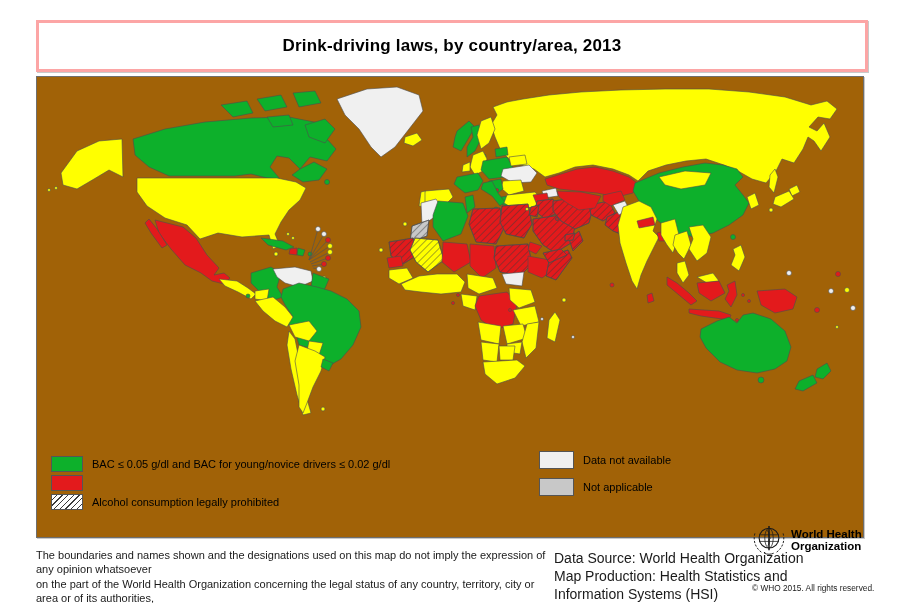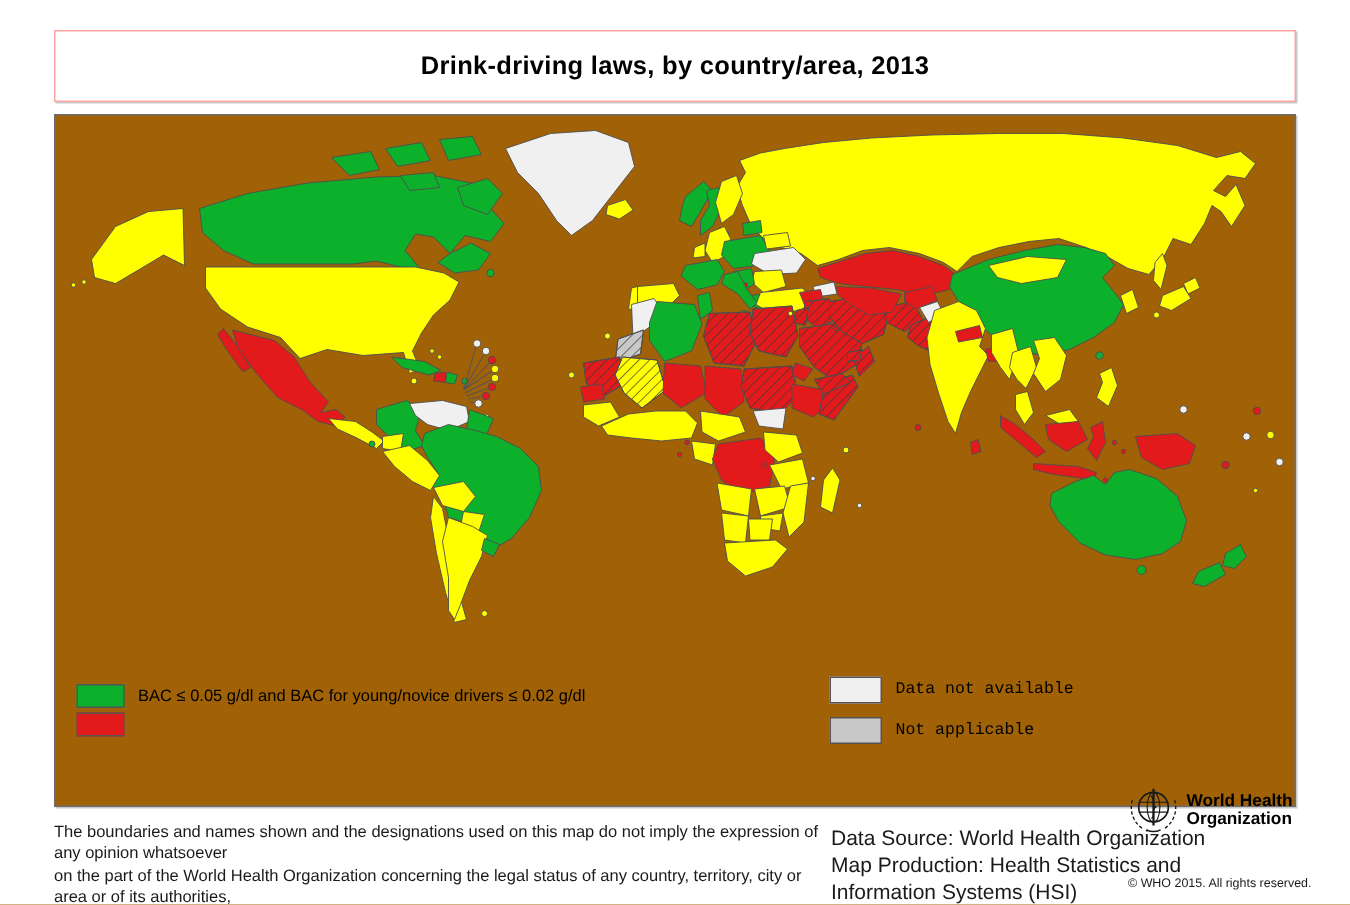--- a/index.html
+++ b/index.html
@@ -2,33 +2,33 @@
 <html><head>
 <meta charset="utf-8">
 <style>
   html,body{margin:0;padding:0;}
   body{
     width:900px;height:603px;position:relative;background:#ffffff;
     font-family:"Liberation Sans","DejaVu Sans",sans-serif;color:#000;overflow:hidden;
   }
   .title-box{
     position:absolute;left:36px;top:20px;width:826px;height:46px;
-    border:1px solid #fca5a5;box-shadow:1px 1px 0 #c9c9c9;
+    border:3px solid #fca5a5;box-shadow:1px 1px 0 #c9c9c9;
     display:flex;align-items:center;justify-content:center;
   }
   .title-box h1{margin:0;font-size:17px;font-weight:bold;letter-spacing:0.2px;}
   .map-box{
     position:absolute;left:36px;top:76px;width:826px;height:460px;
     border:1px solid #6e6e6e;box-shadow:1px 1px 0 #c9c9c9;background:#a16207;
   }
   .map-box svg{position:absolute;left:0;top:0;}
   #worldmap path,#worldmap circle{stroke-linejoin:round;}
   .leader{stroke:#555;stroke-width:0.7;}
   .legend-left{position:absolute;left:14px;top:379px;}
-  .legend-right{position:absolute;left:516px;top:374px;font-family:Liberation Mono, monospace;}
+  .legend-right{position:absolute;left:502px;top:374px;}
   .legend-row{display:flex;align-items:center;margin-bottom:3px;}
   .swatch{width:30px;height:14px;border:1px solid #555;margin-right:9px;flex:0 0 auto;}
   .swatch.big{width:33px;height:16px;}
   .legend-row .lbl{font-size:11px;line-height:13px;white-space:nowrap;}
   .legend-right .legend-row{margin-bottom:9px;}
   .disclaimer{
     position:absolute;left:36px;top:548px;width:520px;
     font-size:11px;line-height:1.3;white-space:pre-line;color:#1a1a1a;
   }
   .datasource{
@@ -265,20 +265,24 @@
   </svg>
 
   <div class="legend-left">
     <div class="legend-row">
       <span class="swatch" style="background: rgb(13, 176, 43);"></span>
       <span class="lbl">BAC ≤ 0.05 g/dl and BAC for young/novice drivers ≤ 0.02 g/dl</span>
     </div>
     <div class="legend-row">
       <span class="swatch" style="background: rgb(227, 26, 28);"></span>
     </div>
+    <div class="legend-row">
+      <span class="swatch" style="background: repeating-linear-gradient(135deg, rgb(255, 255, 255), rgb(255, 255, 255) 3px, rgb(58, 58, 58) 3px, rgb(58, 58, 58) 4px);"></span>
+      <span class="lbl">Alcohol consumption legally prohibited</span>
+    </div>
   </div>
 
   <div class="legend-right">
     <div class="legend-row">
       <span class="swatch big" style="background: rgb(240, 240, 240);"></span>
       <span class="lbl">Data not available</span>
     </div>
     <div class="legend-row">
       <span class="swatch big" style="background: rgb(200, 200, 200);"></span>
       <span class="lbl">Not applicable</span>

